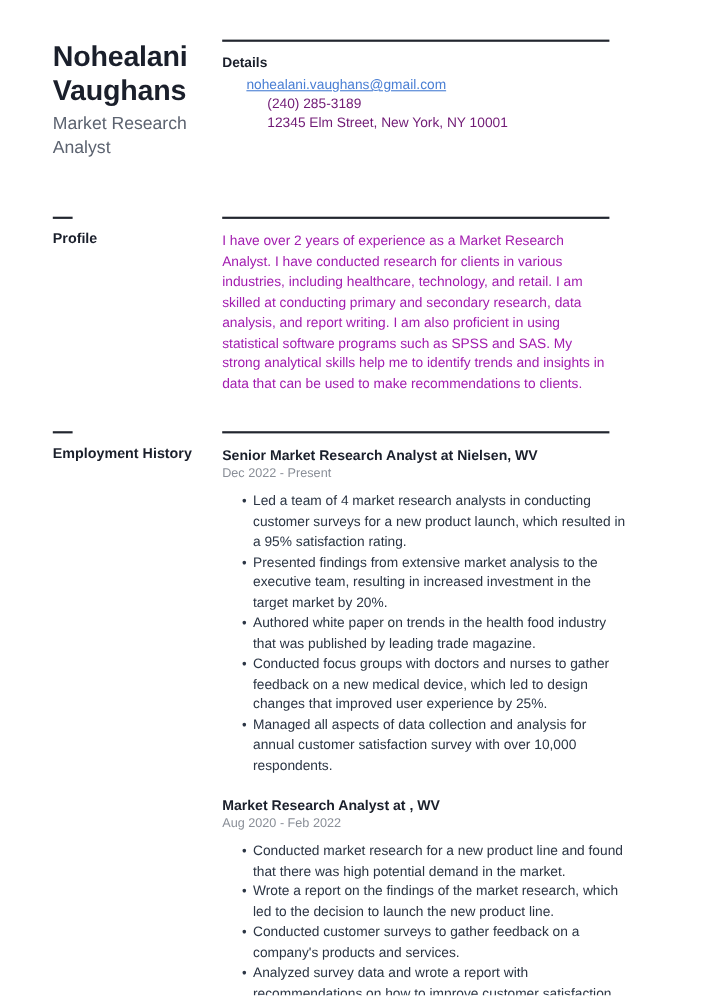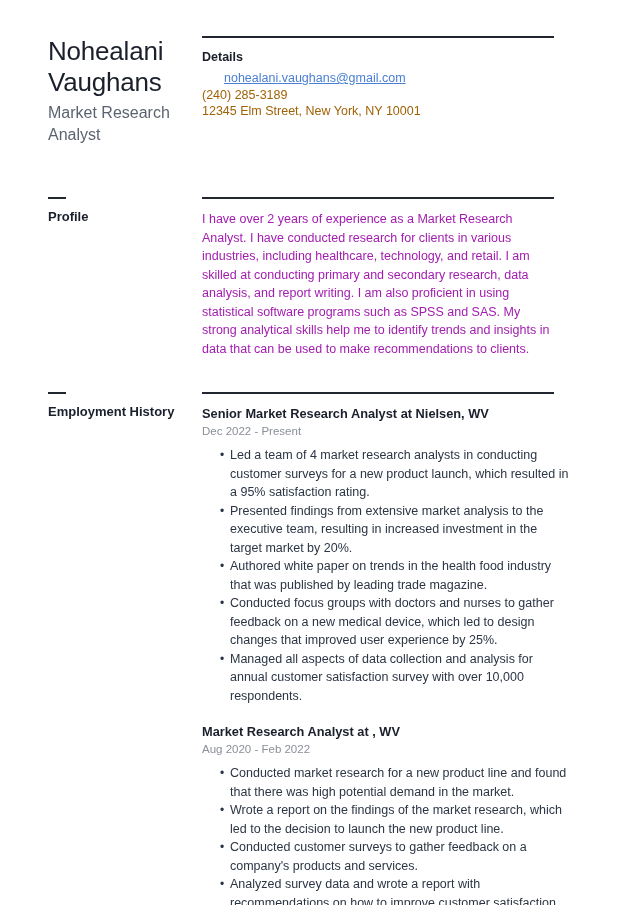--- a/index.html
+++ b/index.html
@@ -44,21 +44,21 @@
     box-sizing: border-box;
   }
 
   
   .header {
     padding-top: 36px;
   }
   .name {
     font-size: 26px;
     line-height: 31px;
-    font-weight: normal;
+    font-weight: bold;
     color: #1a1f2b;
     letter-spacing: -0.2px;
     margin: 0;
     word-spacing: normal;
     max-width: 150px;
   }
   .job-subtitle {
     font-size: 16px;
     line-height: 22px;
     color: #5c6370;
@@ -93,21 +93,22 @@
   .details-title {
     font-size: 12.5px;
     font-weight: bold;
     color: #1a1f2b;
     line-height: 17px;
     margin-bottom: 2px;
   }
   .details-line {
     font-size: 12.5px;
     line-height: 16.5px;
-    color: #a16207;
+    color: #701a75;
+    margin-left: 41px;
   }
   .details-link {
     font-size: 12.5px;
     line-height: 16.5px;
     color: #4a7fd4;
     text-decoration: underline;
     display: inline-block;
     margin-left: 22px;
   }
 

